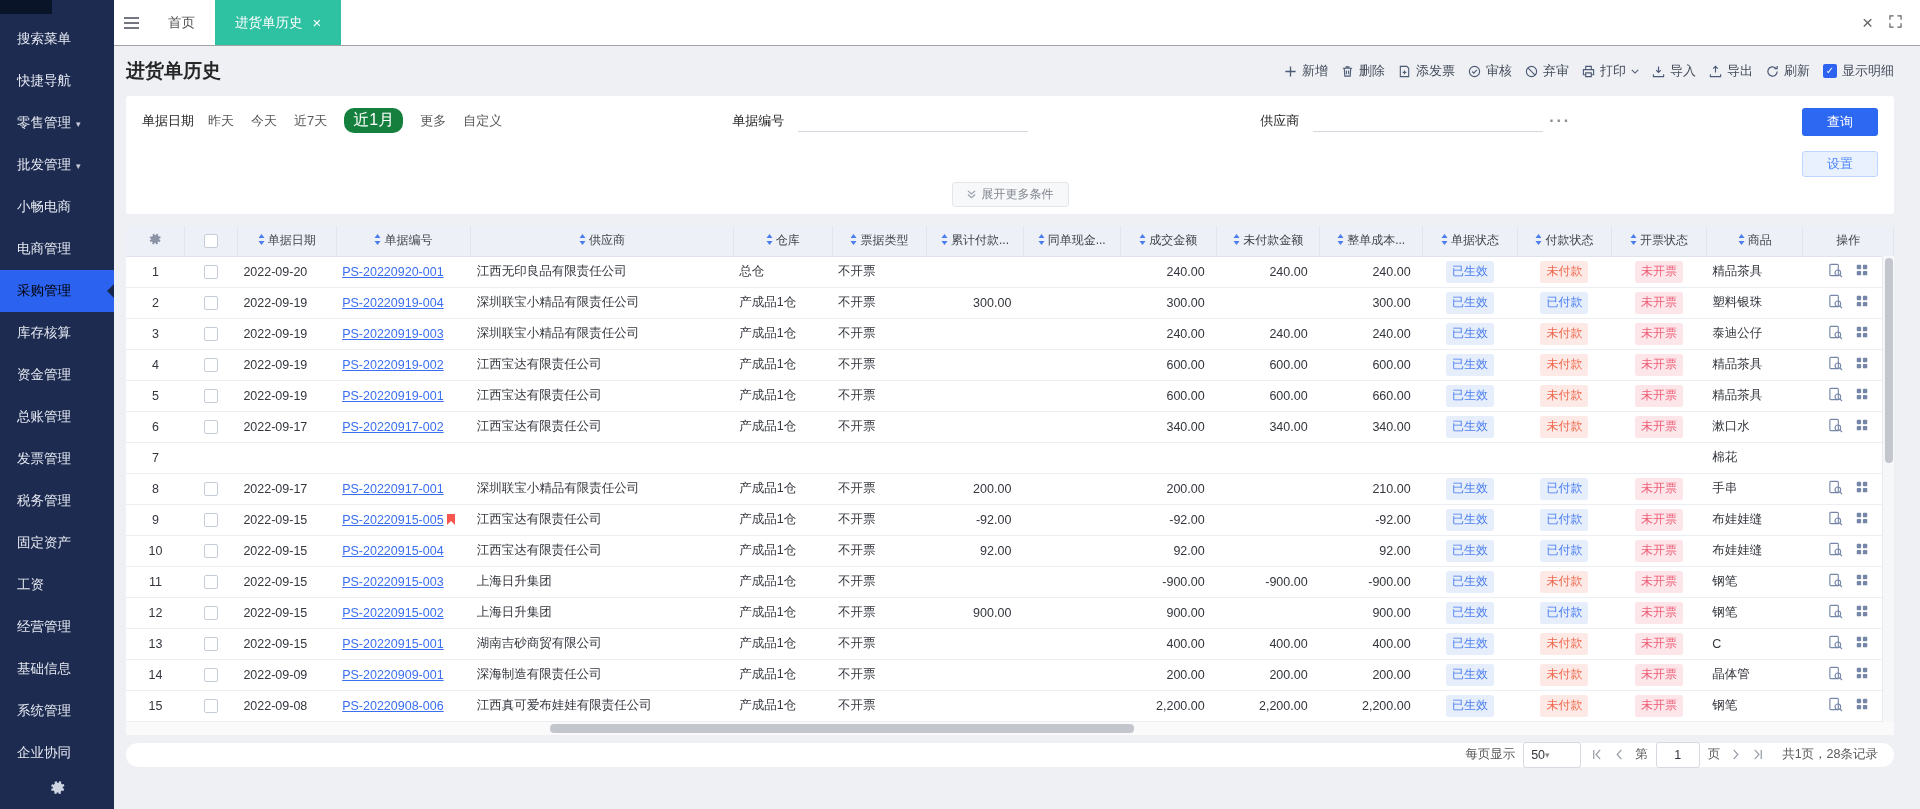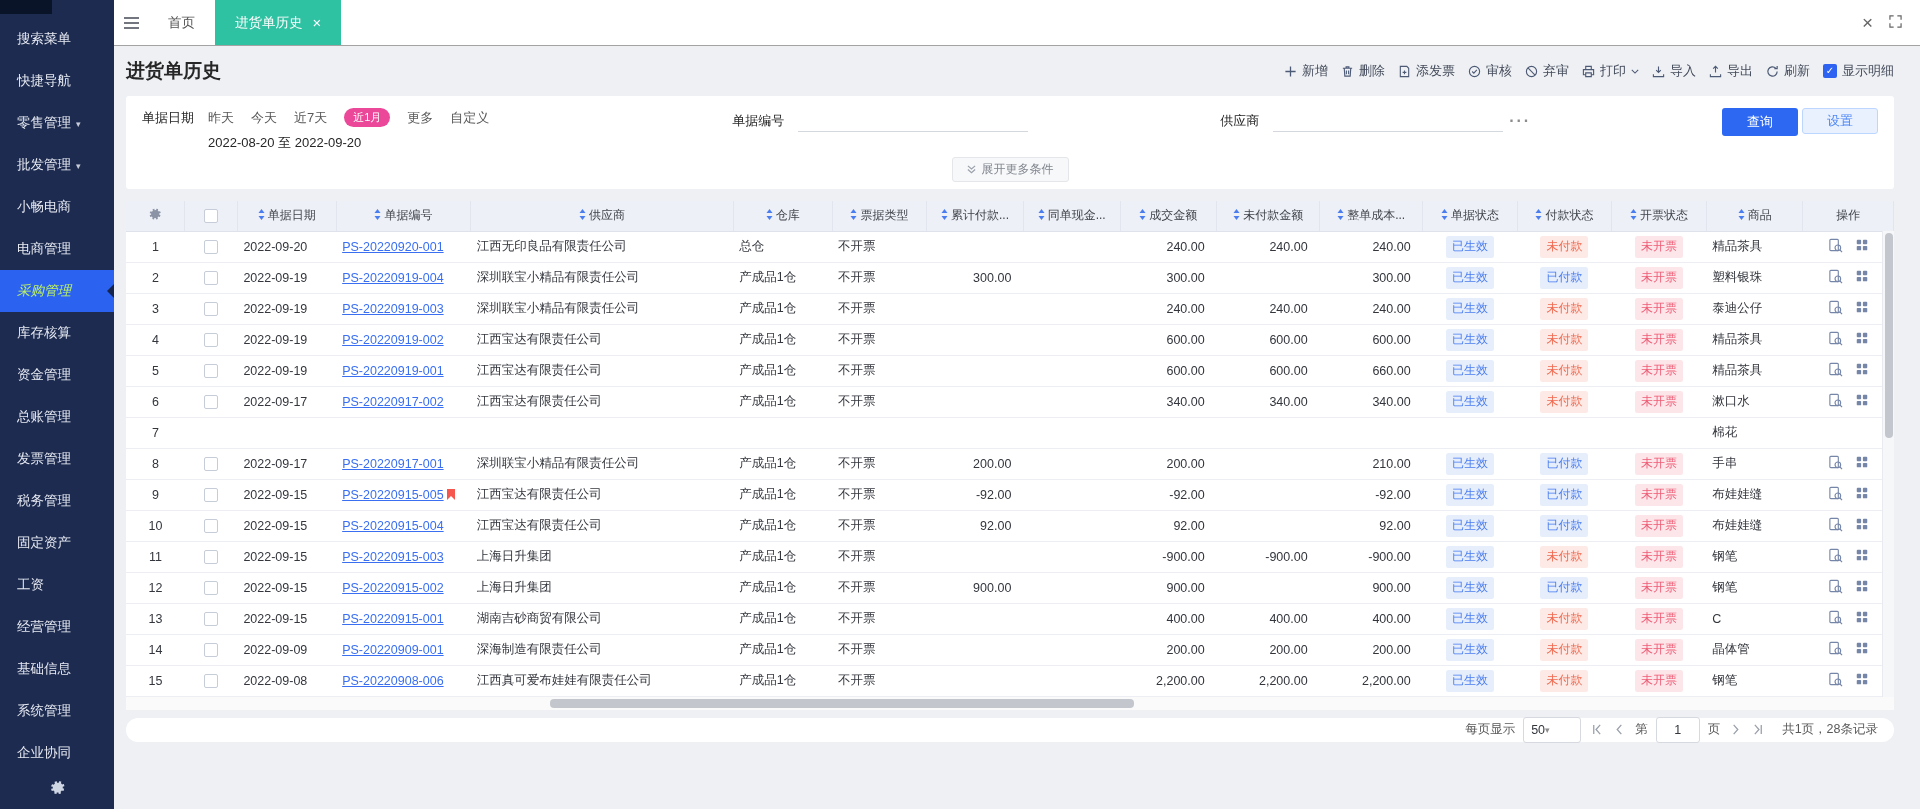--- a/index.html
+++ b/index.html
@@ -6,21 +6,21 @@
   html,body { width:1920px; height:809px; }
   body { font-family: "Liberation Sans", sans-serif; background:#eef0f4; overflow:hidden; }
   .app { width:1920px; height:809px; display:flex; background:#eef0f4; }
 
   
   .sidebar { width:114px; background:#1d2b50; color:#e6e9f2; display:flex; flex-direction:column; flex-shrink:0; }
   .logo { height:14px; background:#0a1429; width:52px; }
   .menu { flex:1; padding-top:4px; overflow:hidden; }
   .sb-item { height:42px; line-height:42px; padding-left:17px; font-size:13.5px; cursor:pointer; position:relative; white-space:nowrap; }
   .sb-item .caret { margin-left:5px; font-size:9px; opacity:.85; }
-  .sb-item.active { background:#2b62f0; color:#bef264;font-style:italic; }
+  .sb-item.active { background:#2b62f0; color:#000000; }
   .sb-item.active::after { content:""; position:absolute; right:0; top:50%; transform:translateY(-50%);
     border:7px solid transparent; border-right-color:#16254d; }
   .sb-gear { height:44px; display:flex; align-items:center; justify-content:center; cursor:pointer; }
 
   
   .main { flex:1; display:flex; flex-direction:column; min-width:0; }
 
   
   .tabbar { height:46px; background:#fff; display:flex; align-items:stretch; border-bottom:1px solid #a3a3a3; flex-shrink:0; }
   .hamburger { width:34px; display:flex; align-items:center; justify-content:center; cursor:pointer; }
@@ -41,27 +41,27 @@
            line-height:14px; text-align:center; display:inline-block; }
 
   
   .filter-card { margin:0 26px 0 12px; background:#fff; border-radius:3px; padding:12px 16px 2px; flex-shrink:0; }
   .f-main { display:flex; align-items:flex-start; }
   .f-left { width:34%; min-width:430px; }
   .f-row { display:flex; align-items:center; }
   .f-label { font-size:13px; color:#262626; margin-right:14px; white-space:nowrap; }
   .quick { display:flex; align-items:center; gap:17px; font-size:13px; color:#595959; }
   .quick span { cursor:pointer; white-space:nowrap; }
-  .quick .q-active { background:#ec4899; color:#fff; border-radius:10px; padding:2px 9px; font-size:11px; }
+  .quick .q-active { background:#15803d; color:#fff; border-radius:10px; padding:2px 9px; font-size:16px; }
   .f-range { font-size:13px; color:#262626; margin:7px 0 0 66px; cursor:pointer; }
   .f-field { display:flex; align-items:center; flex:1; margin-top:2px; min-width:0; }
   .f-input { border:none; border-bottom:1px solid #d4d7de; width:230px; height:22px; outline:none;
              background:transparent; font-size:13px; font-family:"Liberation Sans",sans-serif; }
   .dots { color:#8c8c8c; margin-left:6px; cursor:pointer; letter-spacing:2px; font-weight:700; }
-  .f-btns { display:flex; gap:4px; margin-left:14px; flex-shrink:0; }
+  .f-btns { display:flex; flex-direction:column; gap:15px; margin-left:14px; flex-shrink:0; }
   .btn-primary { width:76px; height:28px; background:#2c68f2; color:#fff; border:none; border-radius:3px;
                  font-size:13px; cursor:pointer; font-family:"Liberation Sans",sans-serif; }
   .btn-light { width:76px; height:26px; background:#e9f1ff; color:#4f87f5; border:1px solid #bcd6ff;
                border-radius:3px; font-size:13px; cursor:pointer; font-family:"Liberation Sans",sans-serif; }
   .expand-wrap { display:flex; justify-content:center; padding:5px 0 5px; }
   .expand { display:flex; align-items:center; gap:6px; background:#f7f8fa; border:1px solid #e4e6ea; color:#82878f;
             font-size:12px; border-radius:3px; padding:3px 14px; cursor:pointer; font-family:"Liberation Sans",sans-serif; }
 
   
   .table-card { margin:12px 26px 0 12px; background:#fff; position:relative; border-radius:2px; flex-shrink:0; }
@@ -239,21 +239,20 @@
             <span class="f-label">单据日期</span>
             <div class="quick">
                 <span>昨天</span>
                 <span>今天</span>
                 <span>近7天</span>
                 <span class="q-active">近1月</span>
                 <span>更多</span>
                 <span>自定义</span>
               </div>
           </div>
-          <div class="f-range">2022-08-20 至 2022-09-20</div>
         </div>
         <div class="f-field">
           <span class="f-label">单据编号</span>
           <input class="f-input" style="">
         </div>
         <div class="f-field">
           <span class="f-label">供应商</span>
           <input class="f-input" style="">
           <span class="dots">···</span>
         </div>

